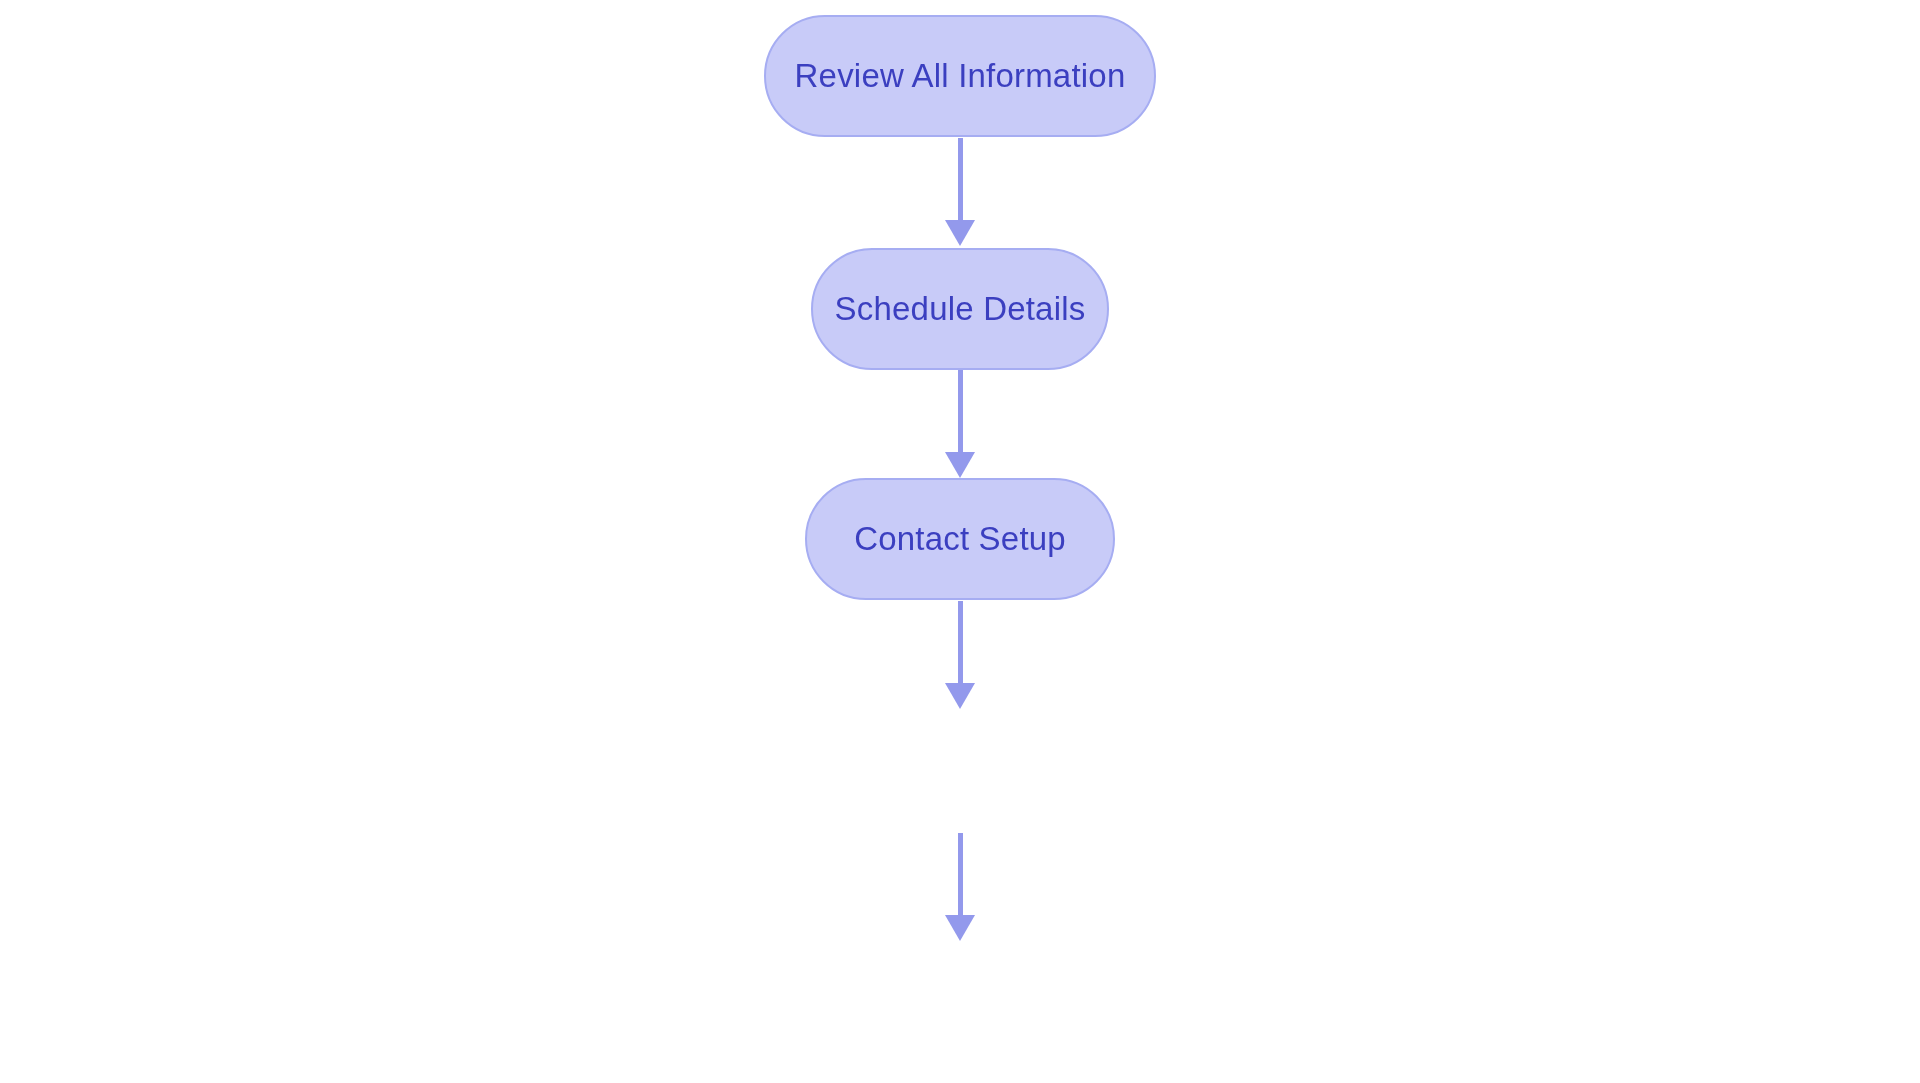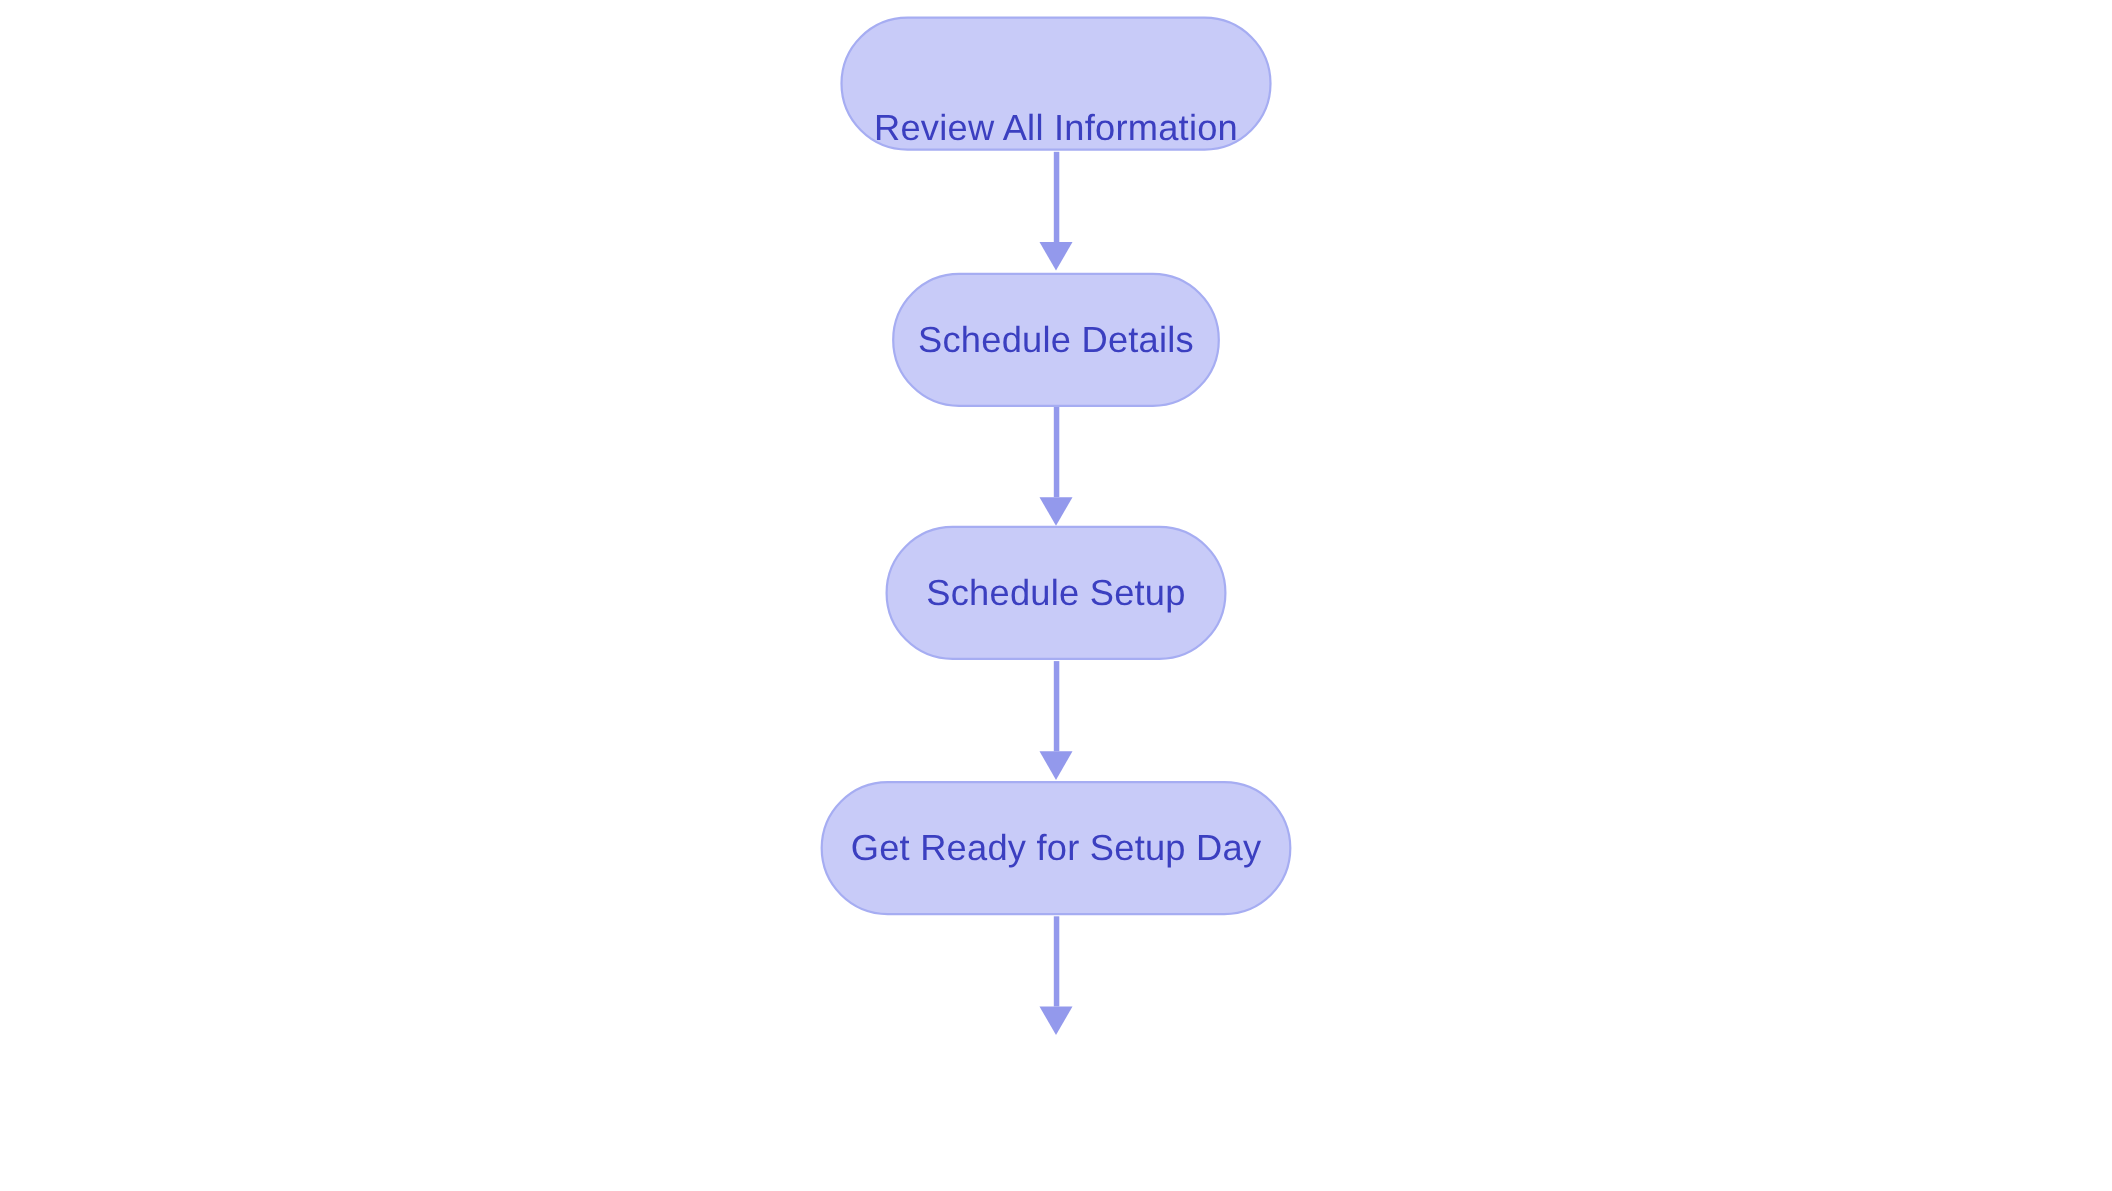--- a/index.html
+++ b/index.html
@@ -36,21 +36,21 @@
     align-items: center;
     justify-content: center;
   }
   .node-label {
     color: var(--node-text);
     font-size: 33px;
     font-weight: 400;
     letter-spacing: 0.2px;
     white-space: nowrap;
   }
-  .n1 { top: 15px;  width: 392px; align-items: flex-end; }
+  .n1 { top: 15px;  width: 392px; }
   .n2 { top: 248px; width: 298px; }
   .n3 { top: 478px; width: 310px; }
   .n4 { top: 710px; width: 428px; }
   .n5 { top: 942px; width: 304px; }
 
   .arrow {
     position: absolute;
     left: 50%;
     transform: translateX(-50%);
     height: 108px;
@@ -92,31 +92,28 @@
   <div class="node n2">
     <span class="node-label">Schedule Details</span>
   </div>
 
   <div class="arrow a2">
     <div class="arrow-shaft"></div>
     <div class="arrow-head"></div>
   </div>
 
   <div class="node n3">
-    <span class="node-label">Schedule Setup</span>
+    <span class="node-label">Contact Setup</span>
   </div>
 
   <div class="arrow a3">
     <div class="arrow-shaft"></div>
     <div class="arrow-head"></div>
   </div>
 
-  <div class="node n4">
-    <span class="node-label">Get Ready for Setup Day</span>
-  </div>
 
   <div class="arrow a4">
     <div class="arrow-shaft"></div>
     <div class="arrow-head"></div>
   </div>
 
 
 </div>
 
 </body></html>

